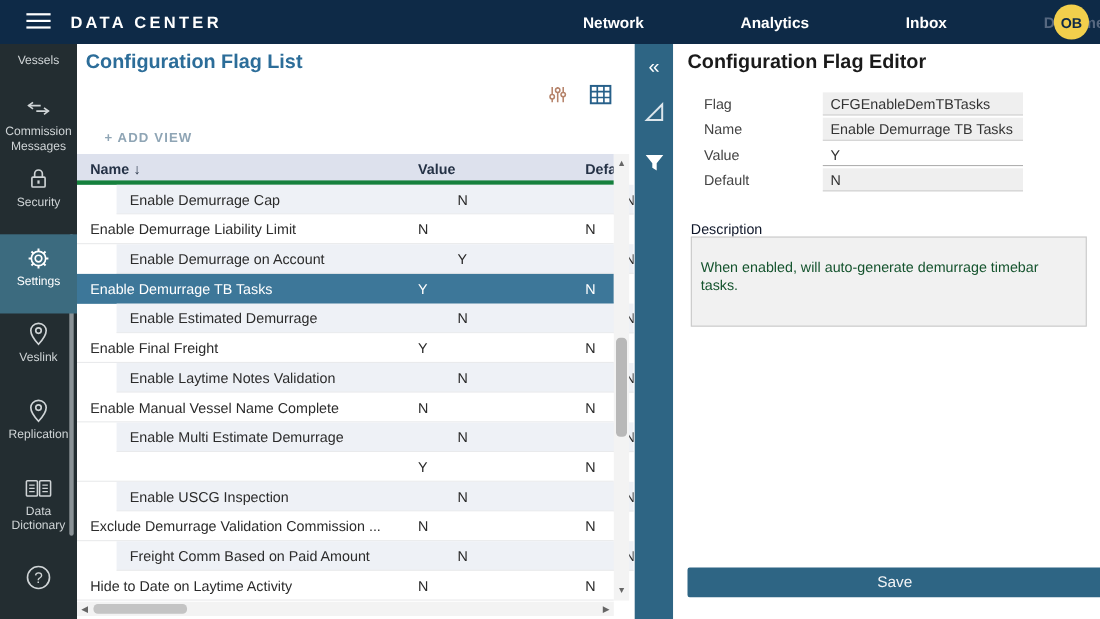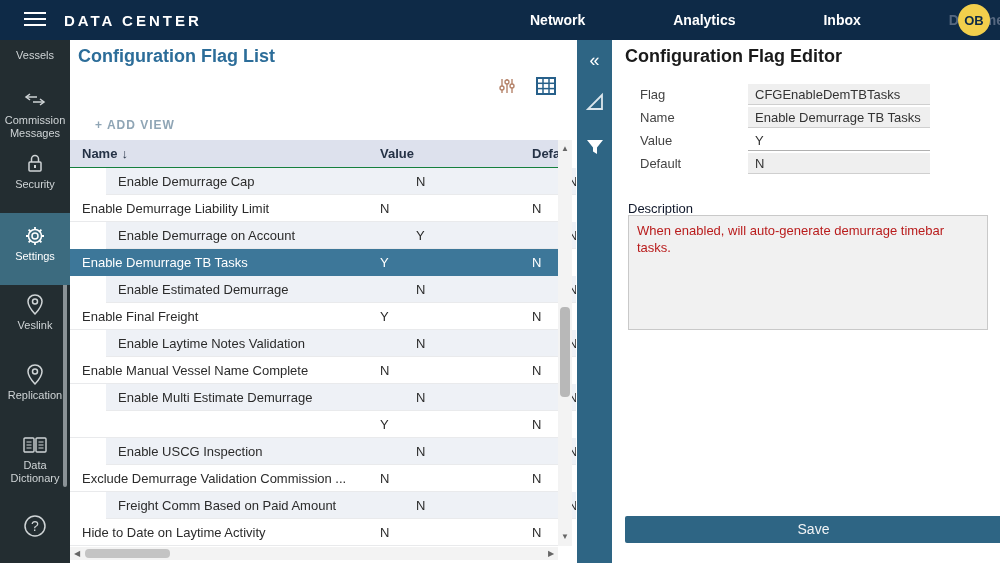--- a/index.html
+++ b/index.html
@@ -38,21 +38,21 @@
   .clear-btn { flex:none; width:18px; height:18px; border-radius:50%; background:#1d5c78; color:#fff;
     font-size:13px; font-weight:bold; line-height:18px; text-align:center; cursor:pointer; }
   .icon-btn { position:absolute; top:37px; width:20px; height:20px; cursor:pointer; }
   .icon-btn.sliders { left:428px; }
   .icon-btn.grid { left:466px; }
   .add-view { position:absolute; left:25px; top:78px; font-size:12px; font-weight:bold;
     letter-spacing:1px; color:#8fa5b5; cursor:pointer; }
 
   .table { position:absolute; left:0; top:100px; width:506px; height:423px; }
   .thead { position:absolute; left:0; top:0; width:488px; height:28px; background:#dde1ed;
-    border-bottom:1px solid #15803d; font-size:13px; font-weight:bold; color:#253246; }
+    border-bottom:4px solid #15803d; font-size:13px; font-weight:bold; color:#253246; }
   .th { position:absolute; top:6px; white-space:nowrap; overflow:hidden; }
   .th.name { left:12px; width:290px; }
   .th.value { left:310px; width:140px; }
   .th.default { left:462px; width:26px; }
   .sort { margin-left:4px; font-weight:normal; }
   .tbody { position:absolute; left:0; top:28px; width:488px; }
   .trow { position:relative; width:488px; height:27px; font-size:13px; color:#2b2b2b;
     border-bottom:1px solid #e9eaec; cursor:pointer; background:#fff; }
   .trow.odd { background:#eef1f6;margin-left:36px; }
   .trow.selected { background:#3d7799; color:#fff; border-bottom:1px solid #3d7799; }
@@ -81,22 +81,22 @@
   
   .editor-panel { position:absolute; left:612px; top:40px; width:388px; height:523px; background:#fff; }
   .editor-title { position:absolute; left:13px; top:6px; font-size:18px; font-weight:bold; color:#1a1a1a; }
   .fields { position:absolute; left:28px; top:43px; width:330px; }
   .frow { display:flex; align-items:center; height:23px; }
   .flabel { width:108px; font-size:13px; color:#444; }
   .fvalue { width:182px; height:21px; font-size:13px; color:#333; padding:3px 0 0 7px;
     background:#efefef; border-bottom:1px solid #cfcfcf; overflow:hidden; white-space:nowrap; }
   .fvalue.rw { background:#fff; border-bottom:1px solid #b0b0b0; }
   .desc-label { position:absolute; left:16px; top:161px; font-size:13px; color:#0f172a; }
-  .desc-box { position:absolute; left:16px; top:175px; width:360px; height:115px; background:#f1f1f1;
-    border:1px solid #c9c9c9; font-size:13px; color:#b91c1c; padding:6px 8px; line-height:17px; }
+  .desc-box { position:absolute; left:16px; top:175px; width:360px; height:82px; background:#f1f1f1;
+    border:1px solid #c9c9c9; font-size:13px; color:#14532d; padding:18px 8px; line-height:17px; }
   .save-btn { position:absolute; left:13px; top:476px; width:377px; height:27px; background:#2e6584;
     color:#f2f4f6; font-size:14px; text-align:center; line-height:27px; border-radius:2px; cursor:pointer; }
 </style>
 </head>
 <body>
 
 <div class="topbar">
   <div class="hamburger">
       <span></span>
       <span></span>

